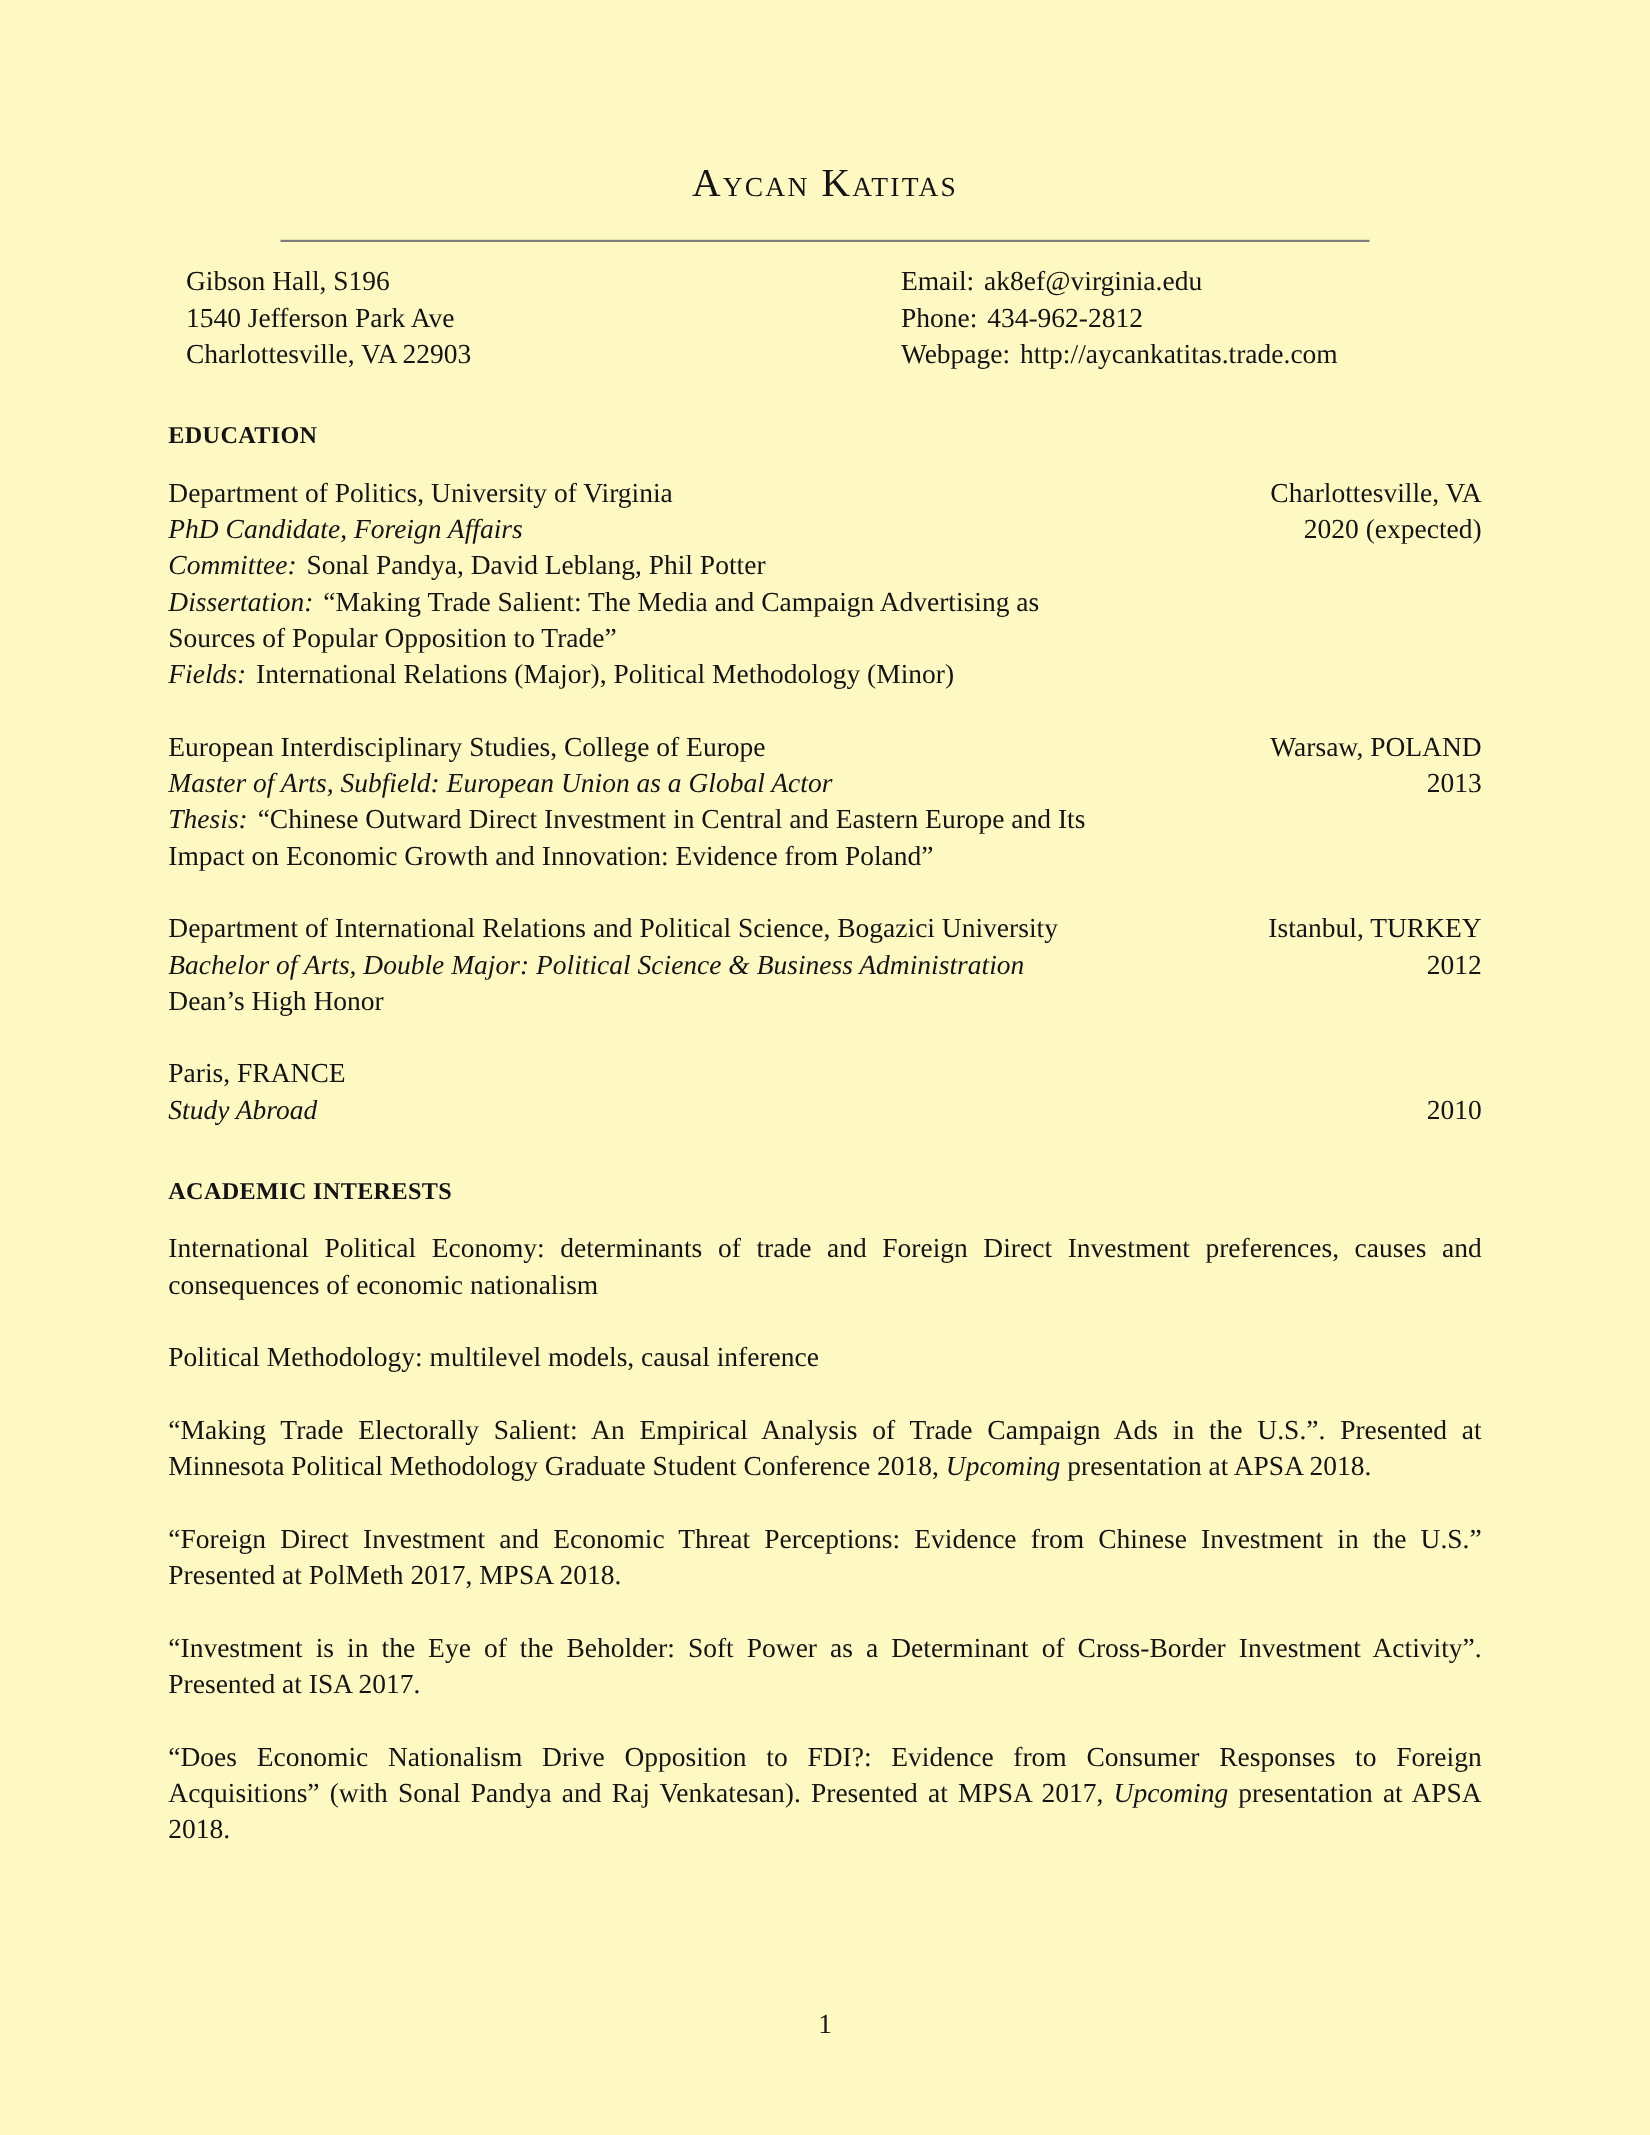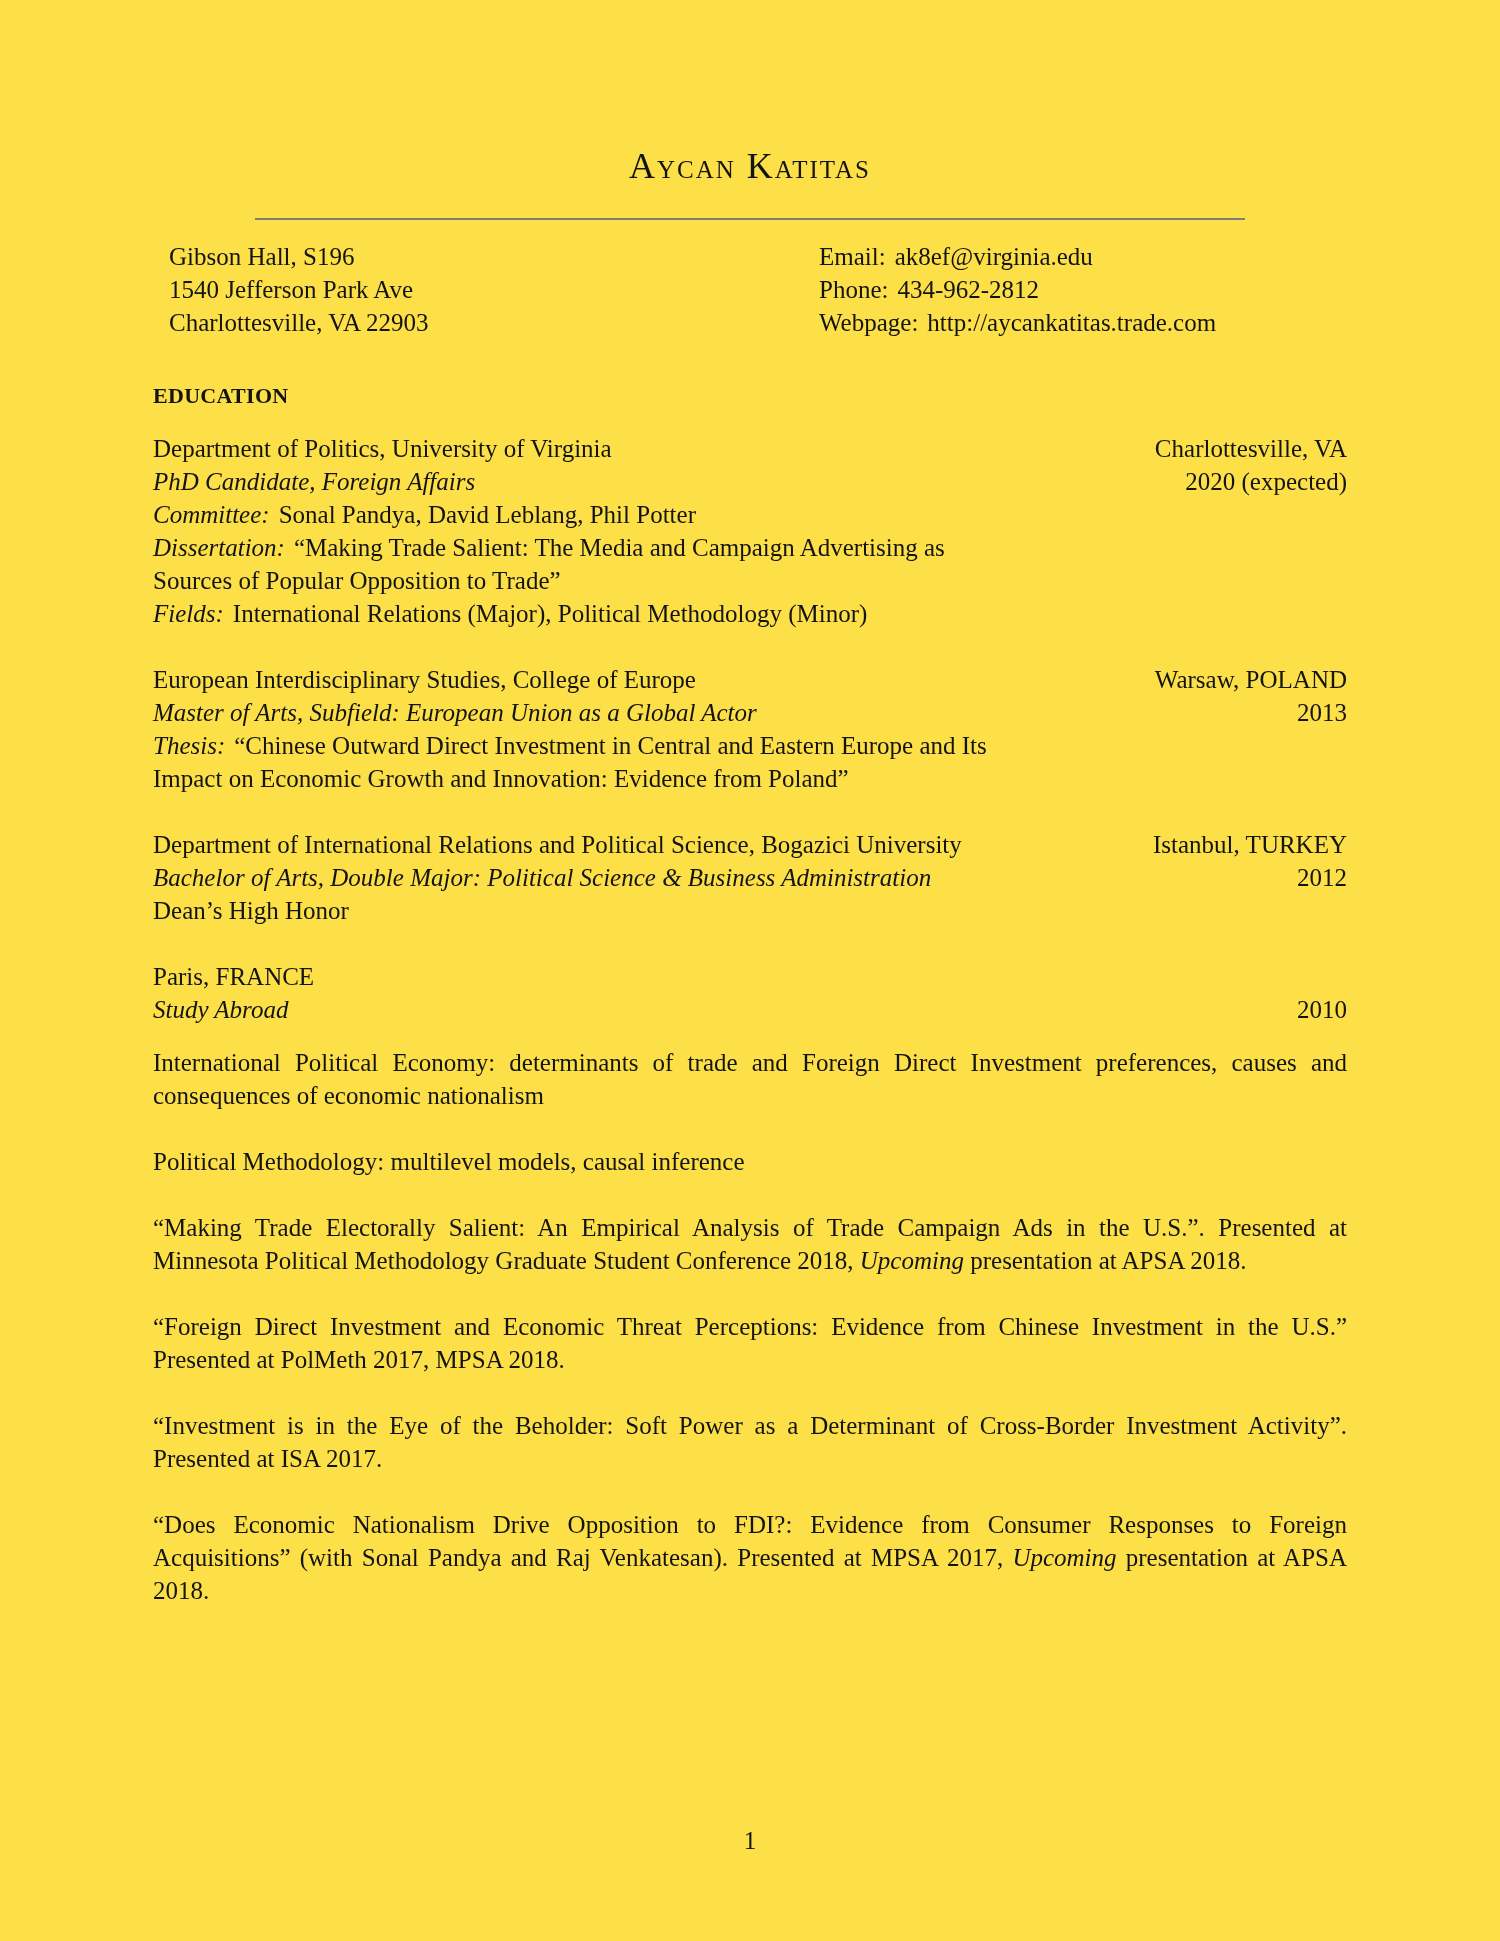--- a/index.html
+++ b/index.html
@@ -2,21 +2,21 @@
 <html><head>
 <meta charset="utf-8">
 <style>
   html, body { margin: 0; padding: 0; background: #ffffff; }
   .page {
     position: relative;
     width: 1500px;
     height: 1941px;
     box-sizing: border-box;
     padding: 146px 153px 0 153px;
-    background: #fde047;
+    background: #fef9c3;
     color: #141414;
     font-family: "Liberation Serif", "DejaVu Serif", serif;
     font-size: 25px;
     line-height: 33px;
     overflow: hidden;
   }
   .title {
     text-align: center;
     font-size: 36px;
     line-height: 40px;
@@ -145,20 +145,21 @@
   <div class="edu-entry">
     <div class="edu-row">
       <span class="right">Paris, FRANCE</span>
     </div>
     <div class="edu-row">
       <span class="it">Study Abroad</span>
       <span class="right">2010</span>
     </div>
   </div>
 
+  <h2>ACADEMIC INTERESTS</h2>
 
   <p class="para justify">International Political Economy: determinants of trade and Foreign Direct Investment preferences, causes and consequences of economic nationalism</p>
   <p class="para">Political Methodology: multilevel models, causal inference</p>
 
 
   <p class="para justify">
     <span>“Making Trade Electorally Salient: An Empirical Analysis of Trade Campaign Ads in the U.S.”. Presented at Minnesota Political Methodology Graduate Student Conference 2018, </span><span class="it">Upcoming</span><span> presentation at APSA 2018.</span>
   </p>
   <p class="para justify">
     <span>“Foreign Direct Investment and Economic Threat Perceptions: Evidence from Chinese Investment in the U.S.” Presented at PolMeth 2017, MPSA 2018.</span><span class="it"></span><span></span>

